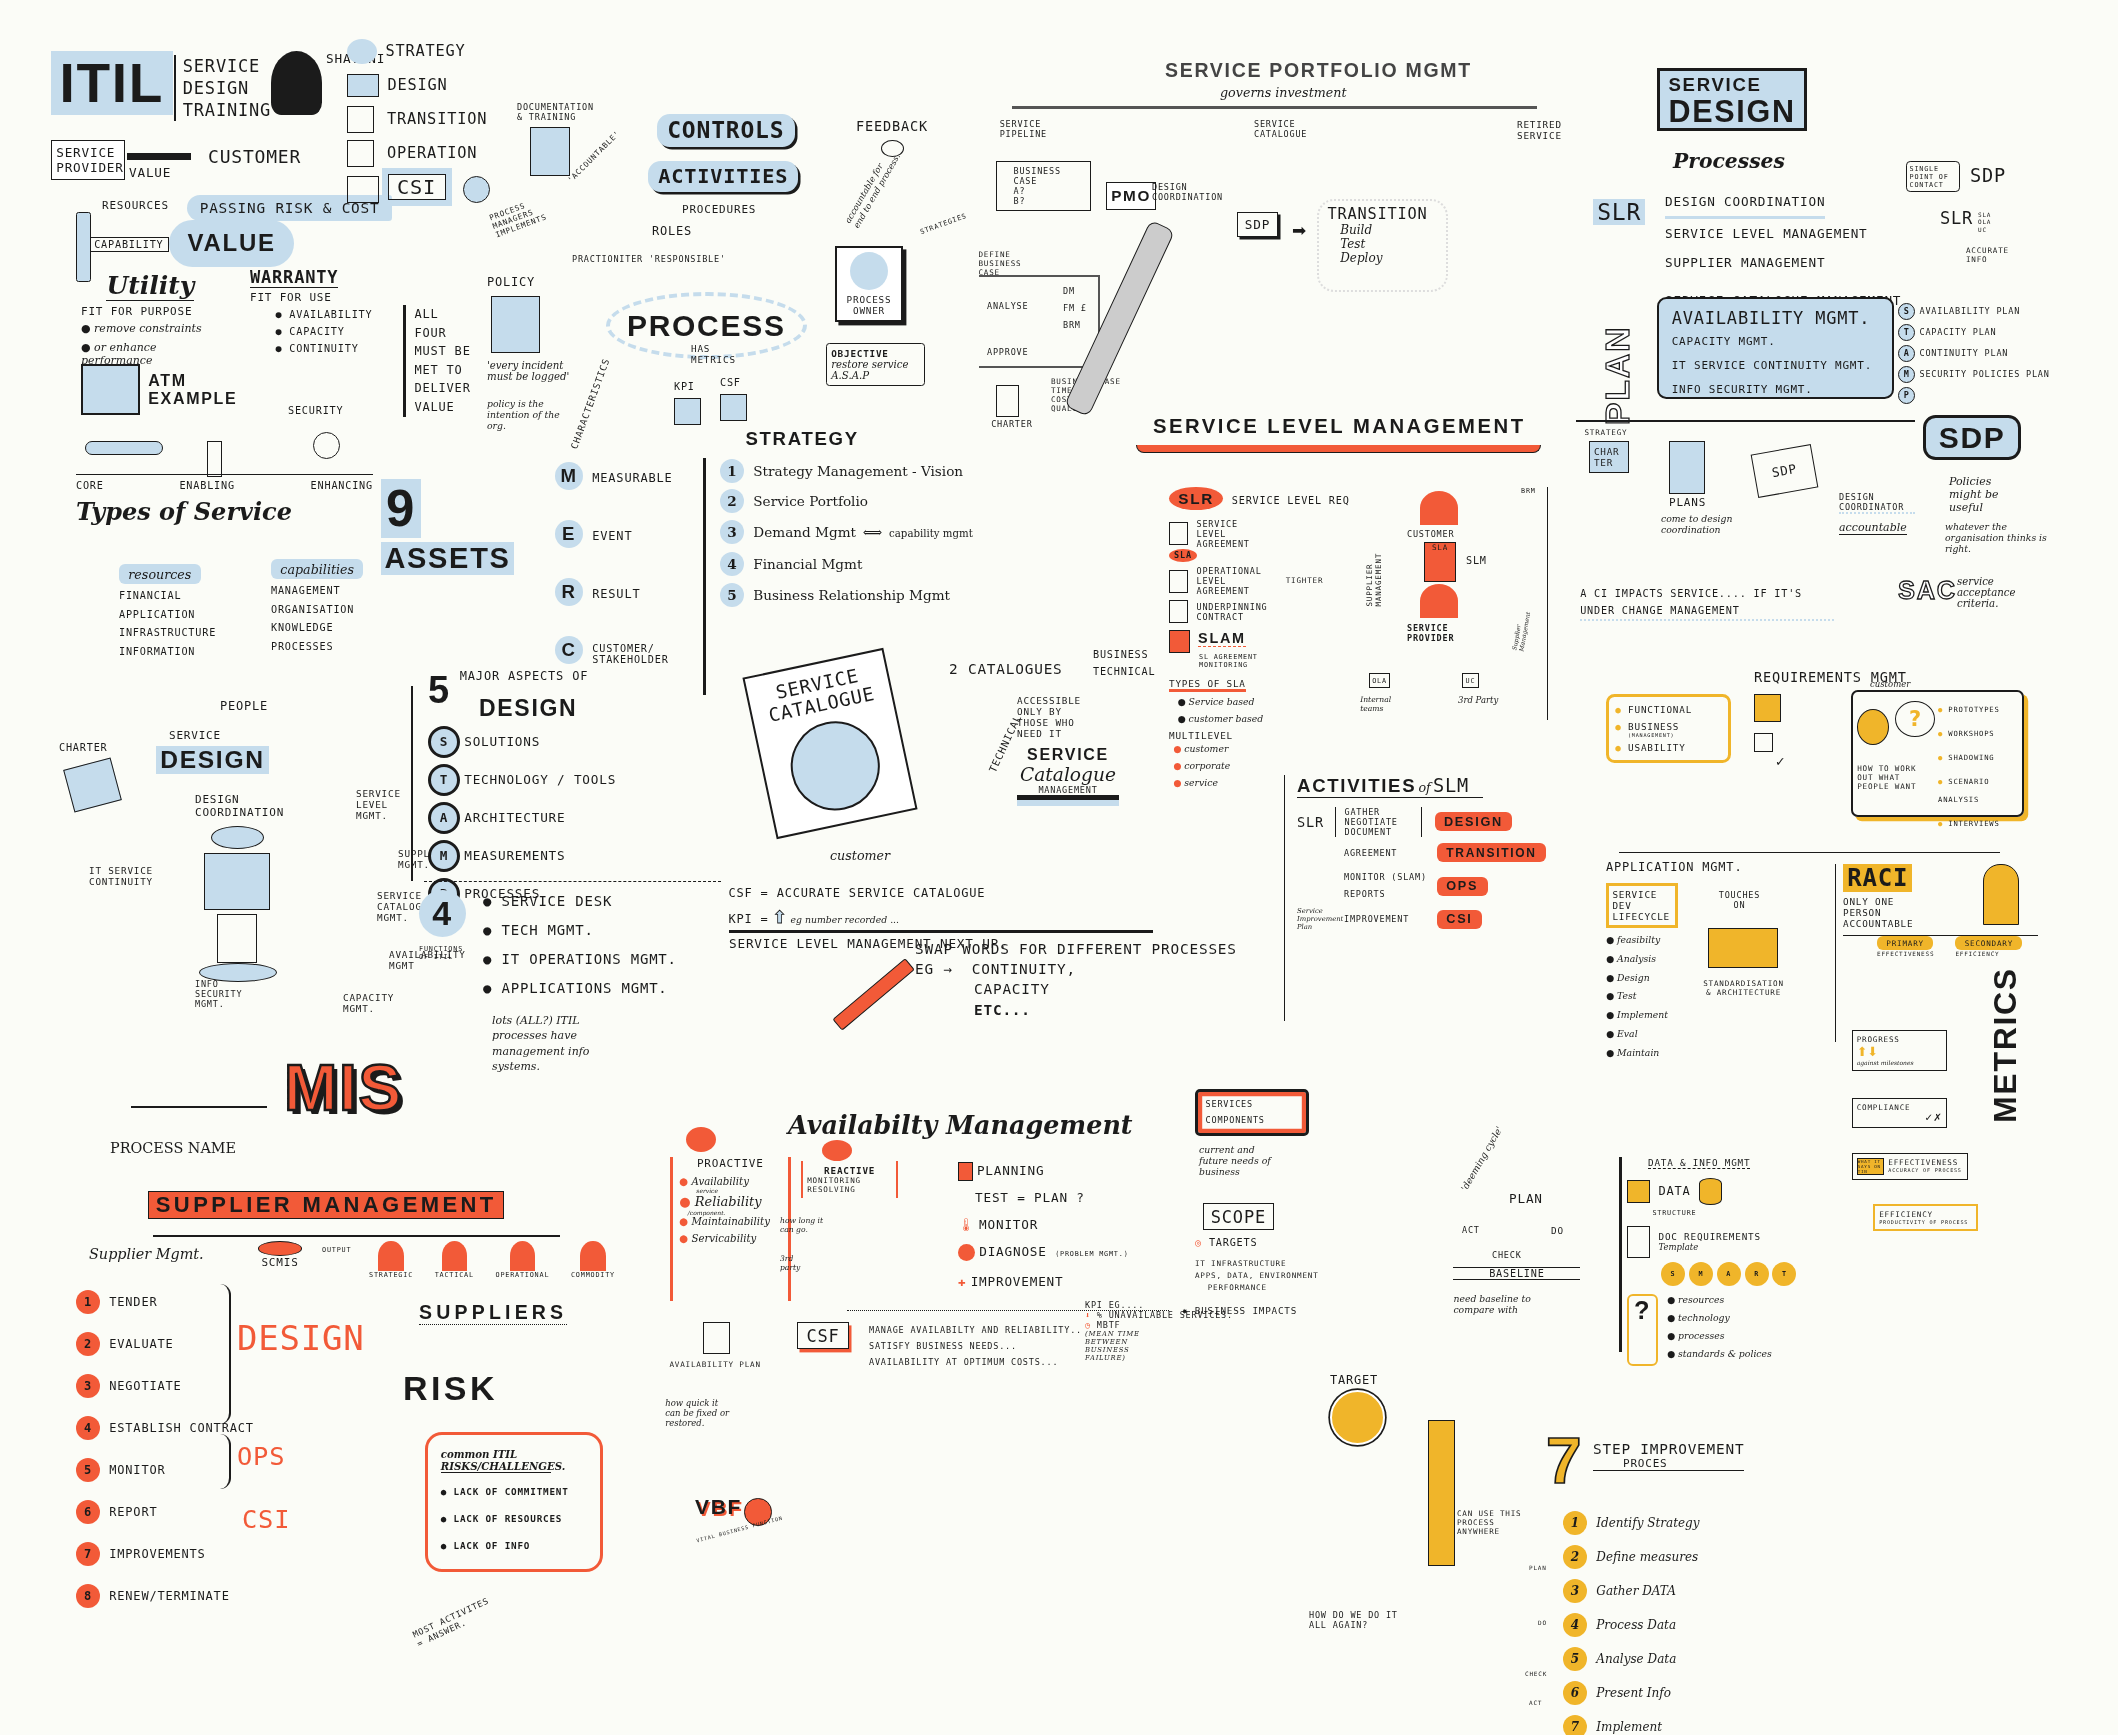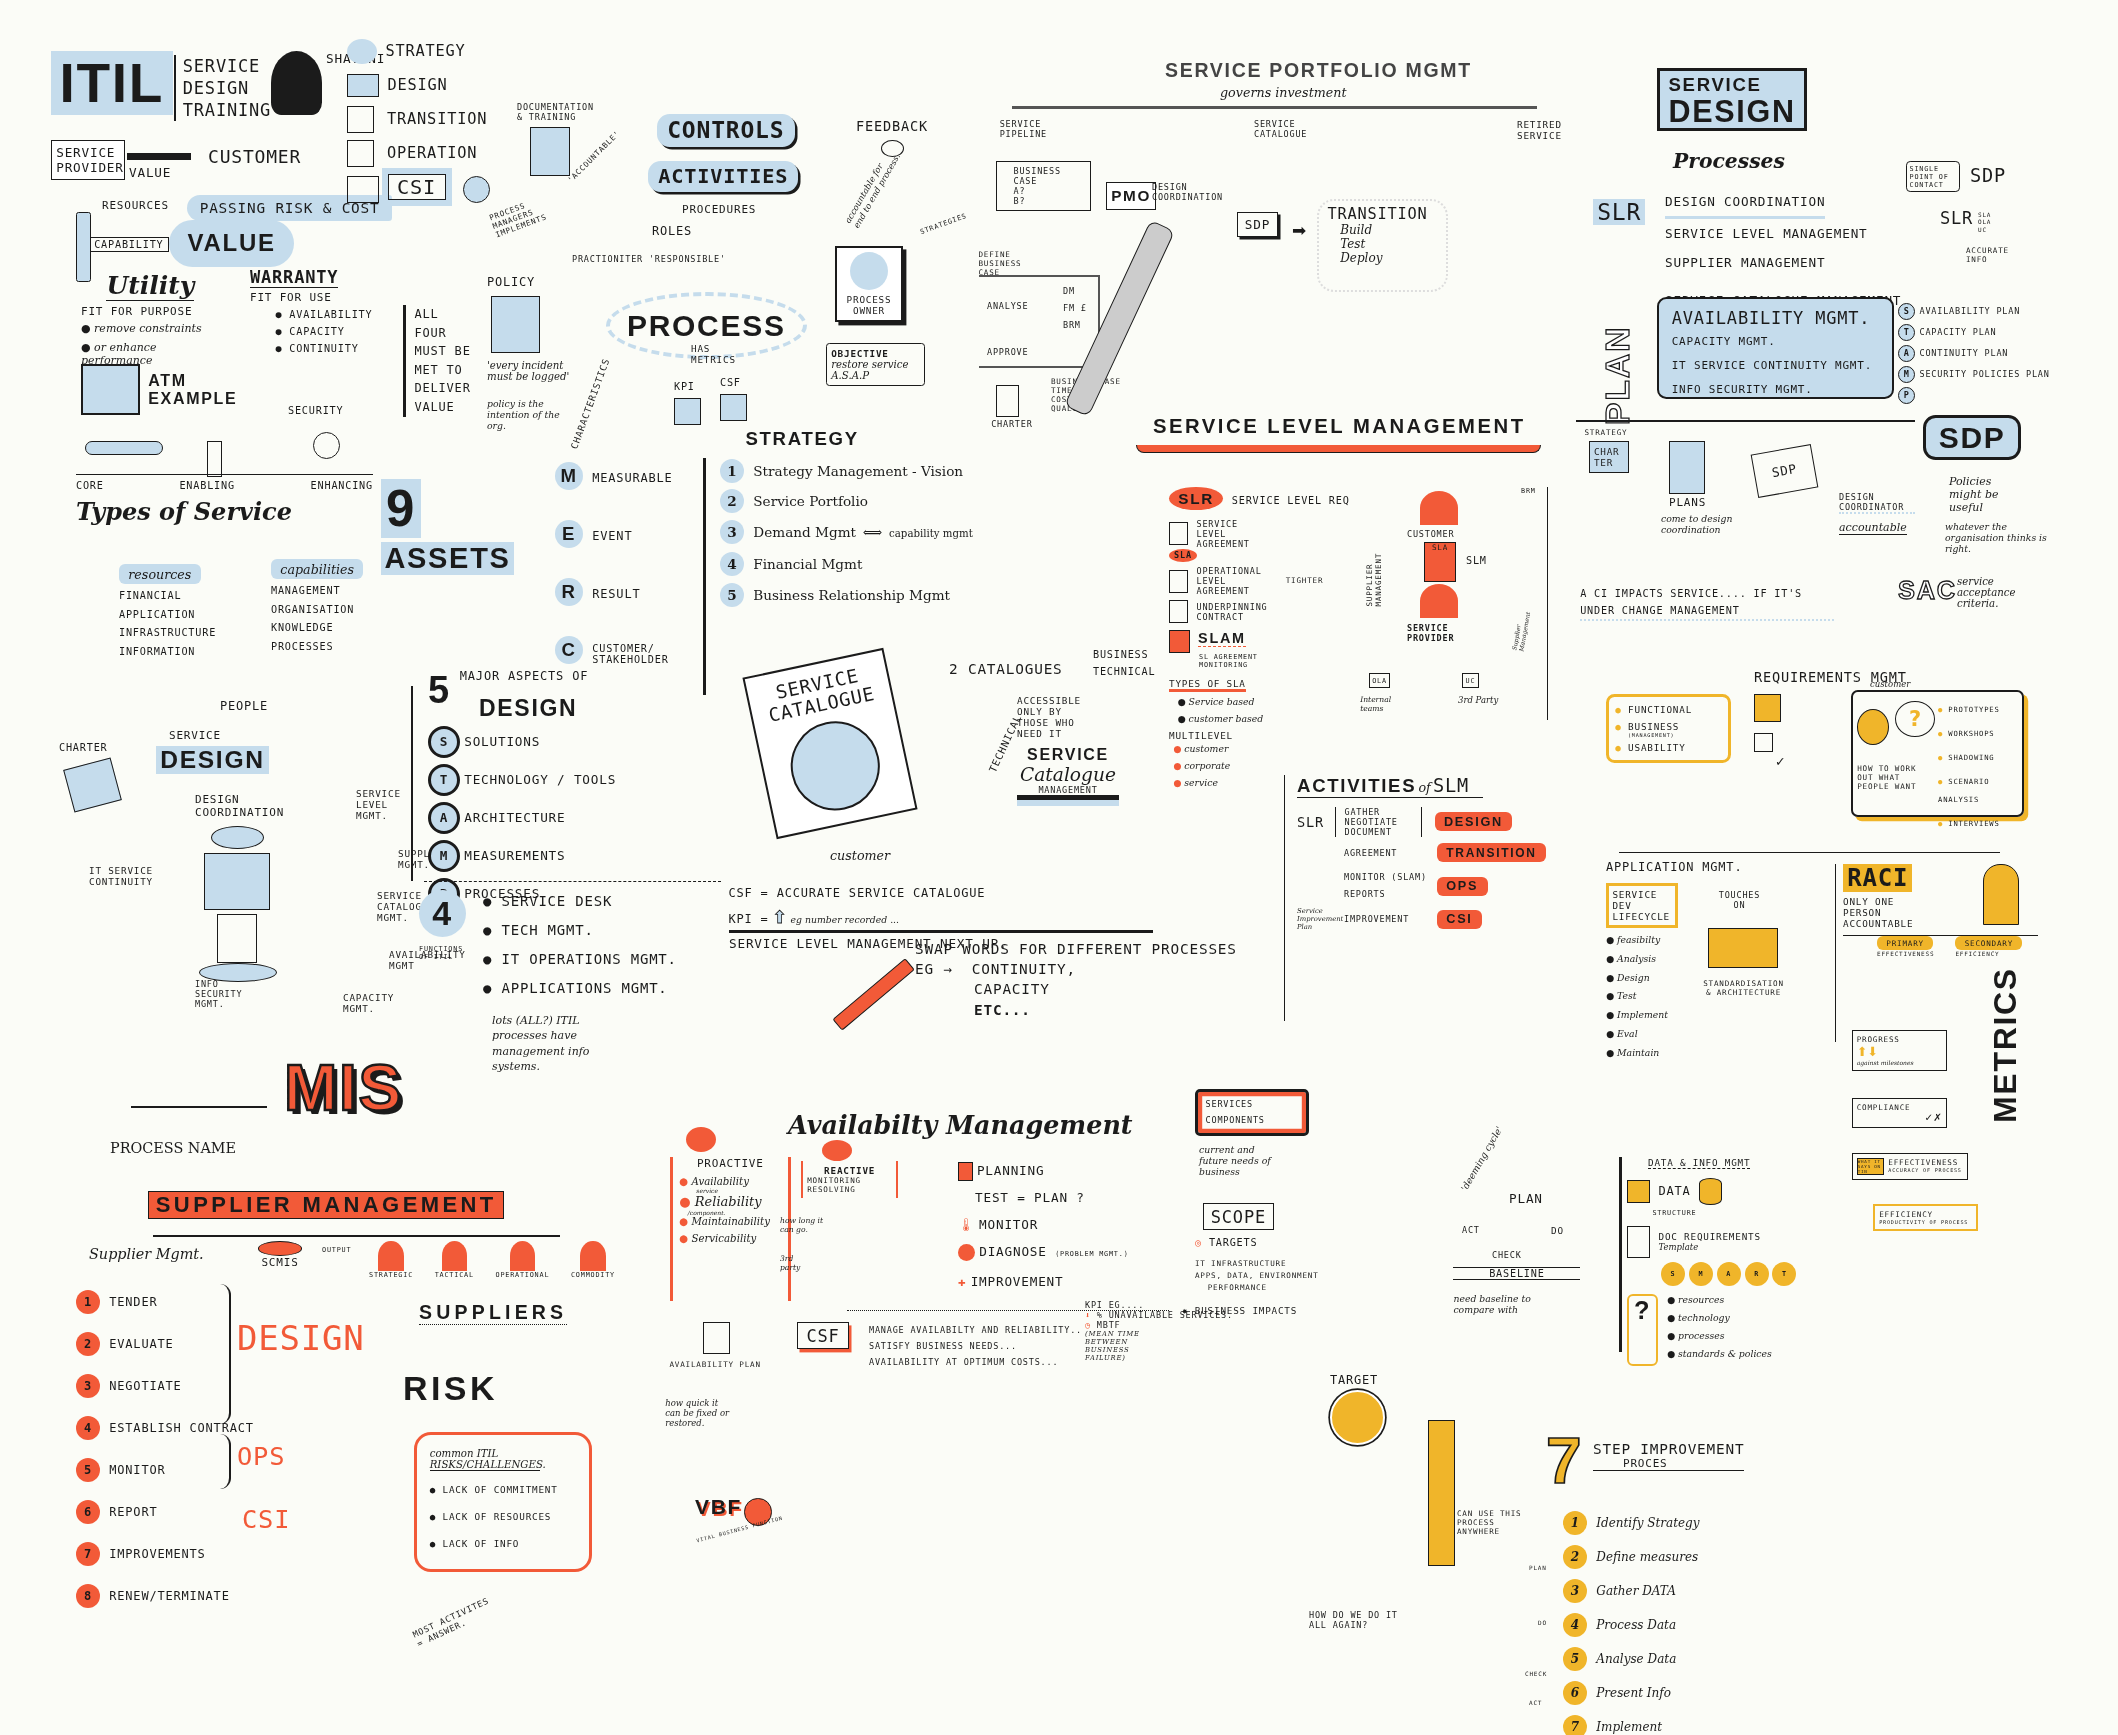--- a/index.html
+++ b/index.html
@@ -638,21 +638,21 @@
     <li><span class="numc orange">8</span><span>RENEW/TERMINATE</span></li>
   </ul>
 </div>
 <div class="abs" style="left:220px;top:1284px;width:8.5px;height:140px;border-right:2.5px solid #1b1b1b;border-radius:0 12.7px 12.7px 0;"></div>
 <div class="abs hand" style="left:237px;top:1318px;font-size:34px;color:#f25a38;">DESIGN</div>
 <div class="abs" style="left:220px;top:1434px;width:8.5px;height:55px;border-right:2.5px solid #1b1b1b;border-radius:0 12.7px 12.7px 0;"></div>
 <div class="abs hand" style="left:237px;top:1441px;font-size:25.4px;color:#f25a38;">OPS</div>
 <div class="abs hand" style="left:242px;top:1504px;font-size:25.4px;color:#f25a38;">CSI</div>
 
 <div class="abs big" style="left:403px;top:1369px;font-size:34px;letter-spacing:3.4px;">RISK</div>
-<div class="abs" style="left:414px;top:1432px;width:178px;height:140px;border:3.4px solid #f25a38;border-radius:17px;padding:12.7px;box-sizing:border-box;">
+<div class="abs" style="left:425px;top:1432px;width:178px;height:140px;border:3.4px solid #f25a38;border-radius:17px;padding:12.7px;box-sizing:border-box;font-weight:bold;">
   <div class="script" style="font-size:10.2px;border-bottom:1.3px solid #1b1b1b;width:110px;">common ITIL RISKS/CHALLENGES.</div>
   <ul class="list hand" style="font-size:9.3px;line-height:21px;margin-top:8.5px;">
     <li class="bullet-b">LACK OF COMMITMENT</li>
     <li class="bullet-b">LACK OF RESOURCES</li>
     <li class="bullet-b">LACK OF INFO</li>
   </ul>
 </div>
 <div class="abs hand" style="left:411px;top:1610px;width:93px;font-size:8.5px;transform:rotate(-25deg);">MOST ACTIVITES = ANSWER.</div>
 
 <div class="abs" style="left:1428px;top:1153px;width:161px;height:178px;">

